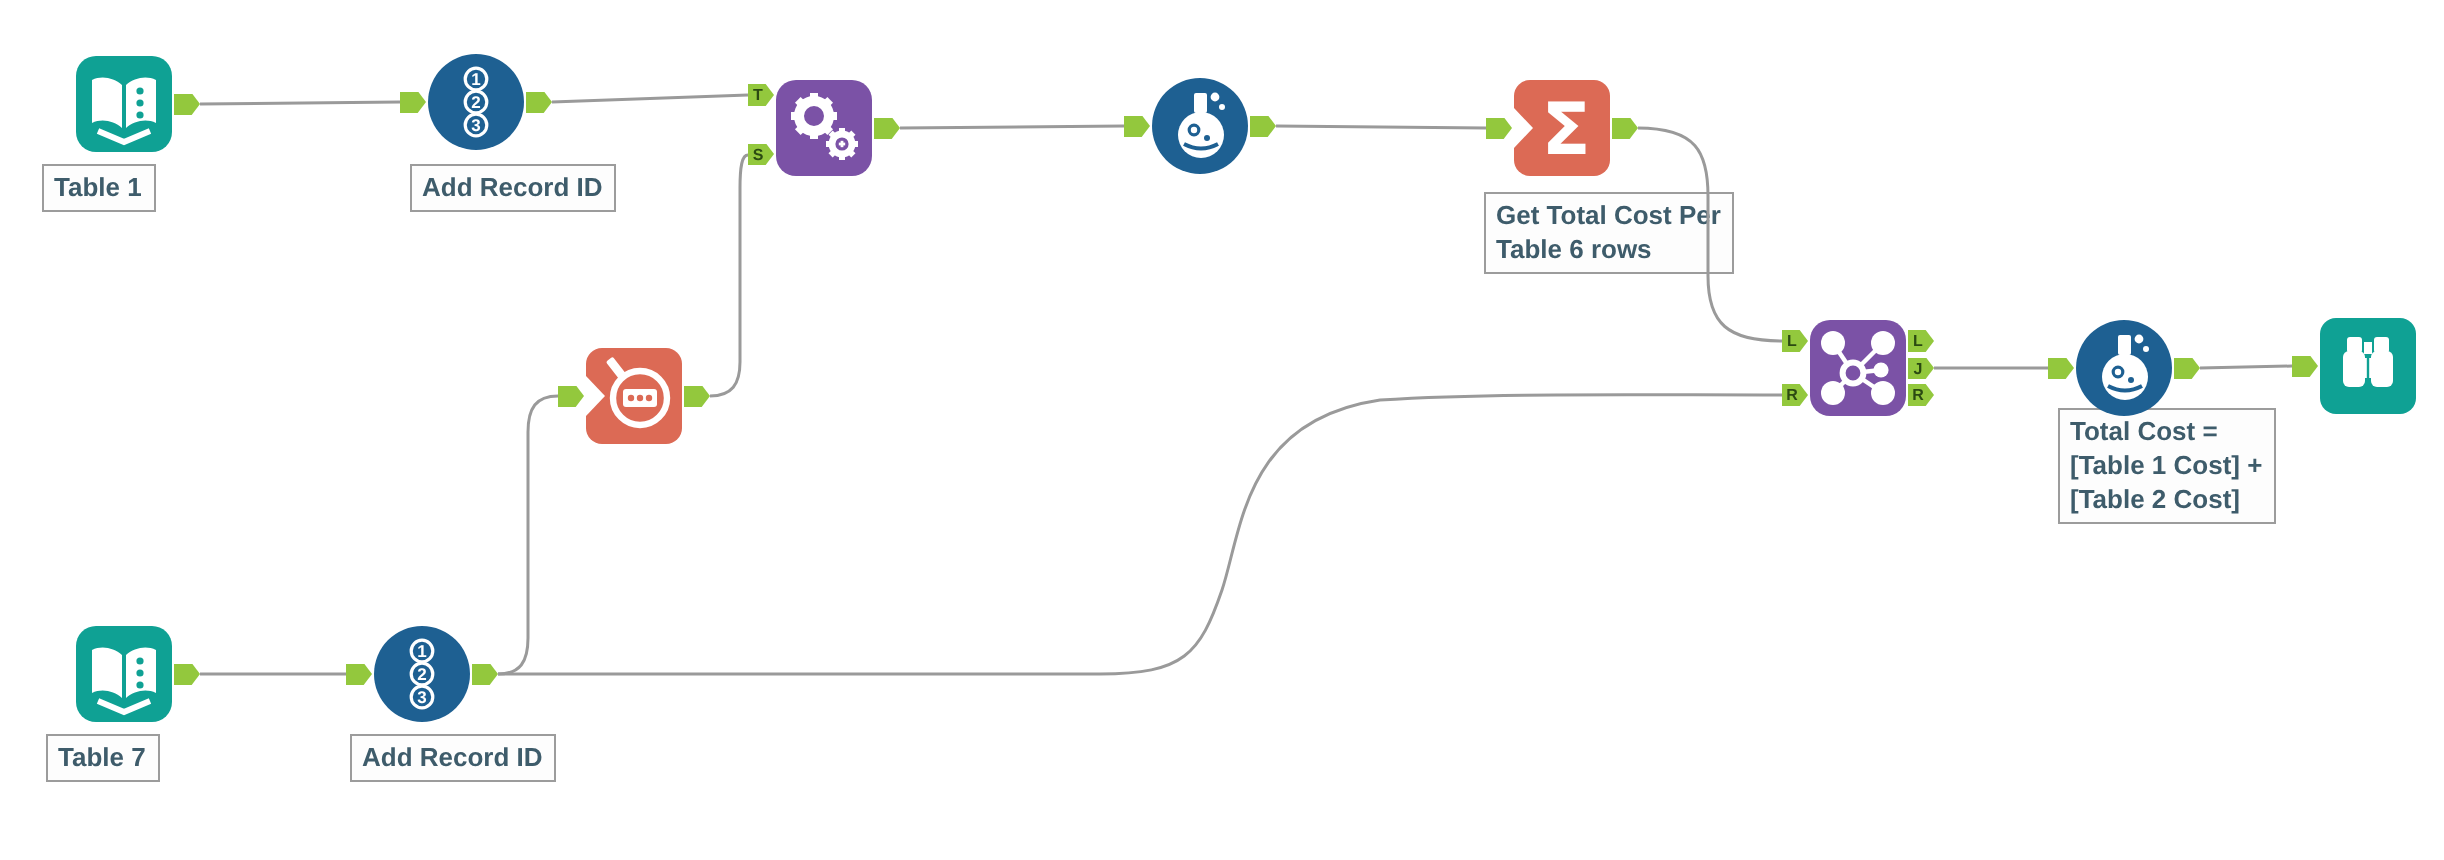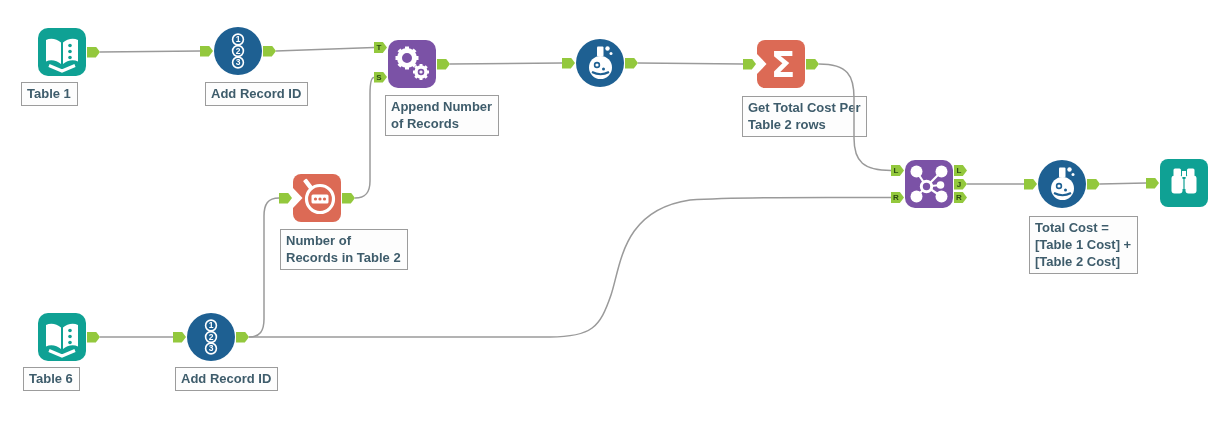--- a/index.html
+++ b/index.html
@@ -92,22 +92,20 @@
           <line x1="36.5" y1="28.5" x2="38.7" y2="26.3"></line>
       </g>
       <circle cx="33" cy="32" r="5" fill="#7B52A6" stroke="#fff" stroke-width="3.4"></circle>
       <line x1="33" y1="30.4" x2="33" y2="33.6" stroke="#fff" stroke-width="1.4"></line>
       <line x1="31.4" y1="32" x2="34.6" y2="32" stroke="#fff" stroke-width="1.4"></line>
     </svg>
     <div class="anchor in" style="top:2px">T</div>
     <div class="anchor in" style="top:31.5px">S</div>
     <div class="anchor out" style="top:18.5px"></div>
   </div>
-  <div class="annotation" style="left:385px;top:95px">Append Number
-of Records</div>
 
   <div class="tool" style="left:576px;top:39px">
     <svg width="48" height="48" viewBox="0 0 48 48">
       <circle cx="24" cy="24" r="24" fill="#1E6092"></circle>
       <rect x="21" y="7.5" width="6.5" height="10" rx="1" fill="#fff"></rect>
       <circle cx="24.5" cy="28.5" r="11.5" fill="#fff"></circle>
       <circle cx="31.5" cy="9.5" r="2.2" fill="#fff"></circle>
       <circle cx="35" cy="14.5" r="1.5" fill="#fff"></circle>
       <circle cx="21" cy="26" r="2.4" fill="none" stroke="#1E6092" stroke-width="1.6"></circle>
       <circle cx="27.5" cy="30" r="1.5" fill="#1E6092"></circle>
@@ -120,38 +118,36 @@
   <div class="tool" style="left:757px;top:40px">
     <svg width="48" height="48" viewBox="0 0 48 48">
       <rect x="0" y="0" width="48" height="48" rx="8" fill="#DC6A55"></rect>
       <polygon points="0,14 9.5,24 0,34" fill="#fff"></polygon>
       <text class="sigma" x="26" y="37" font-size="36" font-weight="bold" fill="#fff" text-anchor="middle">Σ</text>
     </svg>
     <div class="anchor in" style="top:18.5px"></div>
     <div class="anchor out" style="top:18.5px"></div>
   </div>
   <div class="annotation" style="left:742px;top:96px">Get Total Cost Per
-Table 2 rows</div>
+Table 6 rows</div>
 
   <div class="tool" style="left:293px;top:174px">
     <svg width="48" height="48" viewBox="0 0 48 48">
       <rect x="0" y="0" width="48" height="48" rx="8" fill="#DC6A55"></rect>
       <polygon points="0,14 9.5,24 0,34" fill="#fff"></polygon>
       <rect x="12.8" y="4.5" width="4.4" height="11" rx="1" fill="#fff" transform="rotate(-38 15 10)"></rect>
       <circle cx="27" cy="25" r="13.5" fill="none" stroke="#fff" stroke-width="3.2"></circle>
       <rect x="18.5" y="20.5" width="17" height="9" rx="1.5" fill="#fff"></rect>
       <circle cx="22.5" cy="25" r="1.6" fill="#DC6A55"></circle>
       <circle cx="27" cy="25" r="1.6" fill="#DC6A55"></circle>
       <circle cx="31.5" cy="25" r="1.6" fill="#DC6A55"></circle>
     </svg>
     <div class="anchor in" style="top:18.5px"></div>
     <div class="anchor out" style="top:18.5px"></div>
   </div>
-  <div class="annotation" style="left:280px;top:229px">Number of
-Records in Table 2</div>
 
   <div class="tool" style="left:905px;top:160px">
     <svg width="48" height="48" viewBox="0 0 48 48">
       <rect x="0" y="0" width="48" height="48" rx="10" fill="#7B52A6"></rect>
       <g stroke="#fff" stroke-width="2.2">
         <line x1="21.5" y1="26.5" x2="11.5" y2="11.5"></line>
           <line x1="21.5" y1="26.5" x2="36.5" y2="11.5"></line>
         <line x1="21.5" y1="26.5" x2="11.5" y2="36.5"></line>
           <line x1="21.5" y1="26.5" x2="36.5" y2="36.5"></line>
         <line x1="21.5" y1="26.5" x2="35.5" y2="25"></line>
@@ -177,21 +173,21 @@
       <circle cx="24.5" cy="28.5" r="11.5" fill="#fff"></circle>
       <circle cx="31.5" cy="9.5" r="2.2" fill="#fff"></circle>
       <circle cx="35" cy="14.5" r="1.5" fill="#fff"></circle>
       <circle cx="21" cy="26" r="2.4" fill="none" stroke="#1E6092" stroke-width="1.6"></circle>
       <circle cx="27.5" cy="30" r="1.5" fill="#1E6092"></circle>
       <path d="M16,33 Q24.5,37.5 33,33" stroke="#1E6092" stroke-width="2" fill="none"></path>
     </svg>
     <div class="anchor in" style="top:18.5px"></div>
     <div class="anchor out" style="top:18.5px"></div>
   </div>
-  <div class="annotation" style="left:1029px;top:216px">Total Cost =
+  <div class="annotation" style="left:1029px;top:204px">Total Cost =
 [Table 1 Cost] +
 [Table 2 Cost]</div>
 
   <div class="tool" style="left:1160px;top:159px">
     <svg width="48" height="48" viewBox="0 0 48 48">
       <rect x="0" y="0" width="48" height="48" rx="8" fill="#0FA194"></rect>
       <rect x="13.5" y="9.5" width="7.5" height="8" rx="1.5" fill="#fff"></rect>
       <rect x="27" y="9.5" width="7.5" height="8" rx="1.5" fill="#fff"></rect>
       <rect x="22" y="12" width="4" height="6" fill="#fff"></rect>
       <rect x="11.5" y="16.5" width="11" height="18" rx="3" fill="#fff"></rect>
@@ -207,21 +203,21 @@
       <rect x="0" y="0" width="48" height="48" rx="10" fill="#0FA194"></rect>
       <path d="M8,12 C13,9.5 19,11 23,14.5 L23,36 C19,32.5 13,31 8,33.5 Z" fill="#fff"></path>
       <path d="M40,12 C35,9.5 29,11 25,14.5 L25,36 C29,32.5 35,31 40,33.5 Z" fill="#fff"></path>
       <circle cx="32" cy="17.5" r="1.8" fill="#0FA194"></circle>
       <circle cx="32" cy="23.5" r="1.8" fill="#0FA194"></circle>
       <circle cx="32" cy="29.5" r="1.8" fill="#0FA194"></circle>
       <path d="M11,37.5 L24,43 L37,37.5" stroke="#fff" stroke-width="3" fill="none"></path>
     </svg>
     <div class="anchor out" style="top:18.5px"></div>
   </div>
-  <div class="annotation" style="left:23px;top:367px">Table 6</div>
+  <div class="annotation" style="left:23px;top:367px">Table 7</div>
 
   <div class="tool" style="left:187px;top:313px">
     <svg width="48" height="48" viewBox="0 0 48 48">
       <circle cx="24" cy="24" r="24" fill="#1E6092"></circle>
       <circle cx="24" cy="12.5" r="5.4" fill="none" stroke="#fff" stroke-width="1.6"></circle>
       <circle cx="24" cy="24" r="5.4" fill="none" stroke="#fff" stroke-width="1.6"></circle>
       <circle cx="24" cy="35.5" r="5.4" fill="none" stroke="#fff" stroke-width="1.6"></circle>
       <text x="24" y="15.4" font-size="8.5" font-weight="bold" fill="#fff" text-anchor="middle">1</text>
       <text x="24" y="26.9" font-size="8.5" font-weight="bold" fill="#fff" text-anchor="middle">2</text>
       <text x="24" y="38.4" font-size="8.5" font-weight="bold" fill="#fff" text-anchor="middle">3</text>

